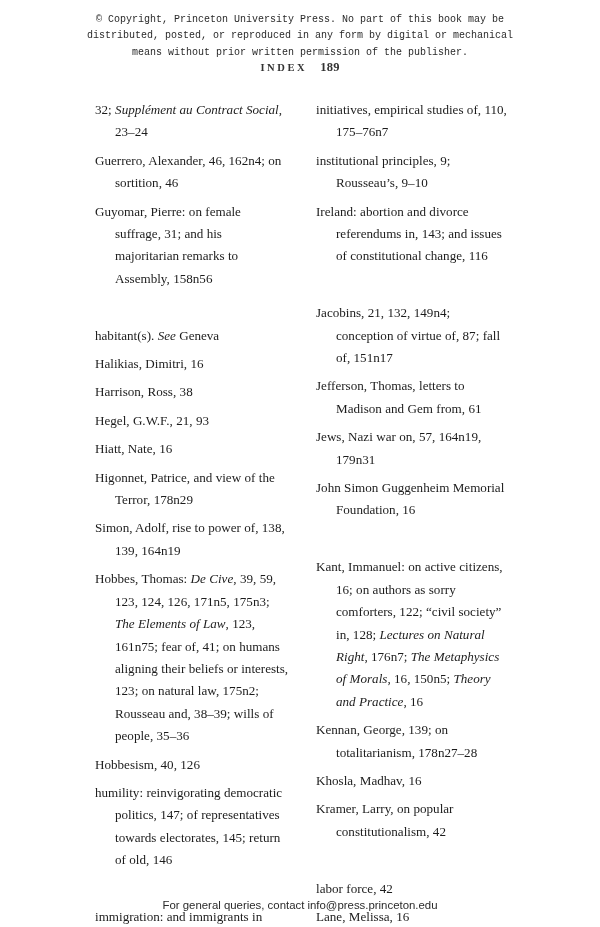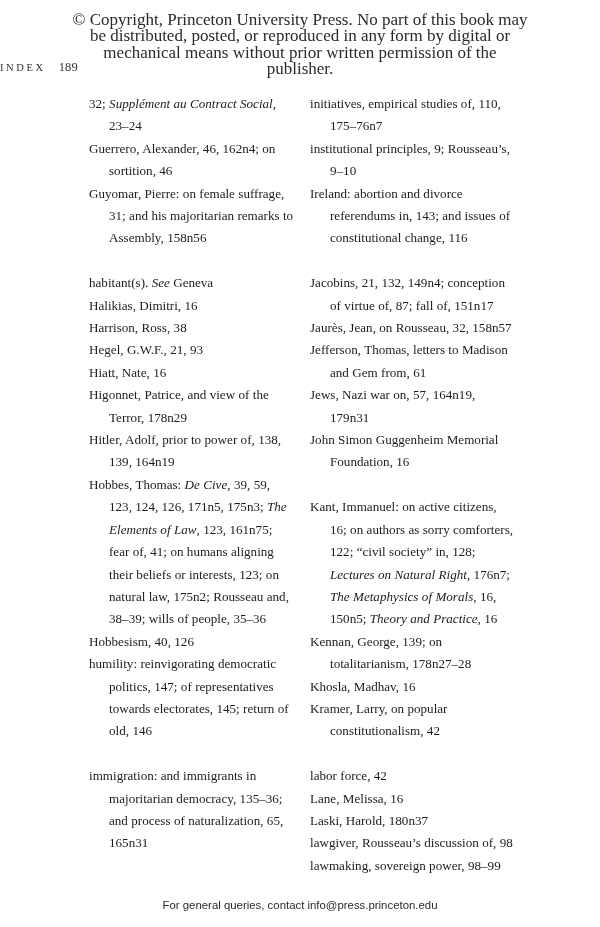--- a/index.html
+++ b/index.html
@@ -21,35 +21,37 @@
     position: absolute;
     inset: 0;
   }
 
   
   .copyright {
     position: absolute;
     top: 12px;
     left: 70px;
     width: 460px;
-    font-family: Liberation Serif, serif;
-    font-size: 17px;
+    font-family: Liberation Mono, monospace;
+    font-size: 10px;
     line-height: 16.3px;
     text-align: center;
     color: #2a2a2a;
   }
 
   
   .running-head {
     position: absolute;
     top: 60px;
     left: 0;
     width: 600px;
+    text-align: center;
     font-size: 11px;
     color: #333333;
+    font-weight: bold;
   }
   .running-head .rh-label {
     letter-spacing: 2.6px;
     font-variant: small-caps;
     text-transform: uppercase;
     font-size: 10.5px;
   }
   .running-head .rh-folio {
     margin-left: 13px;
     font-size: 12.5px;
@@ -68,21 +70,21 @@
     position: absolute;
     top: 0;
     width: 206px;
     font-size: 13.1px;
     line-height: 22.4px;
   }
   .col-left  { left: 89px;  }
   .col-right { left: 310px; }
 
   .entry {
-    margin: 0;
+    margin: 6px;
     padding: 0 0 0 20px;
     text-indent: -20px;
     word-spacing: 0.1px;
   }
   .group-gap {
     height: 22.4px;
   }
 
   i, .ital { font-style: italic; }
 
@@ -114,34 +116,33 @@
         <div class="entry">32; <i>Supplément au Contract Social</i>, 23–24</div>
         <div class="entry">Guerrero, Alexander, 46, 162n4; on sortition, 46</div>
         <div class="entry">Guyomar, Pierre: on female suffrage, 31; and his majoritarian remarks to Assembly, 158n56</div>
         <div class="group-gap"></div>
         <div class="entry">habitant(s). <i>See</i> Geneva</div>
         <div class="entry">Halikias, Dimitri, 16</div>
         <div class="entry">Harrison, Ross, 38</div>
         <div class="entry">Hegel, G.W.F., 21, 93</div>
         <div class="entry">Hiatt, Nate, 16</div>
         <div class="entry">Higonnet, Patrice, and view of the Terror, 178n29</div>
-        <div class="entry">Hitler, Adolf, prior to power of, 138, 139, 164n19</div>
+        <div class="entry">Simon, Adolf, rise to power of, 138, 139, 164n19</div>
         <div class="entry">Hobbes, Thomas: <i>De Cive</i>, 39, 59, 123, 124, 126, 171n5, 175n3; <i>The Elements of Law</i>, 123, 161n75; fear of, 41; on humans aligning their beliefs or interests, 123; on natural law, 175n2; Rousseau and, 38–39; wills of people, 35–36</div>
         <div class="entry">Hobbesism, 40, 126</div>
         <div class="entry">humility: reinvigorating democratic politics, 147; of representatives towards electorates, 145; return of old, 146</div>
         <div class="group-gap"></div>
         <div class="entry">immigration: and immigrants in majoritarian democracy, 135–36; and process of naturalization, 65, 165n31</div>
       </div>
     <div class="col col-right">
         <div class="entry">initiatives, empirical studies of, 110, 175–76n7</div>
         <div class="entry">institutional principles, 9; Rousseau’s, 9–10</div>
         <div class="entry">Ireland: abortion and divorce referendums in, 143; and issues of constitutional change, 116</div>
         <div class="group-gap"></div>
         <div class="entry">Jacobins, 21, 132, 149n4; conception of virtue of, 87; fall of, 151n17</div>
-        <div class="entry">Jaurès, Jean, on Rousseau, 32, 158n57</div>
         <div class="entry">Jefferson, Thomas, letters to Madison and Gem from, 61</div>
         <div class="entry">Jews, Nazi war on, 57, 164n19, 179n31</div>
         <div class="entry">John Simon Guggenheim Memorial Foundation, 16</div>
         <div class="group-gap"></div>
         <div class="entry">Kant, Immanuel: on active citizens, 16; on authors as sorry comforters, 122; “civil society” in, 128; <i>Lectures on Natural Right</i>, 176n7; <i>The Metaphysics of Morals</i>, 16, 150n5; <i>Theory and Practice</i>, 16</div>
         <div class="entry">Kennan, George, 139; on totalitarianism, 178n27–28</div>
         <div class="entry">Khosla, Madhav, 16</div>
         <div class="entry">Kramer, Larry, on popular constitutionalism, 42</div>
         <div class="group-gap"></div>
         <div class="entry">labor force, 42</div>

